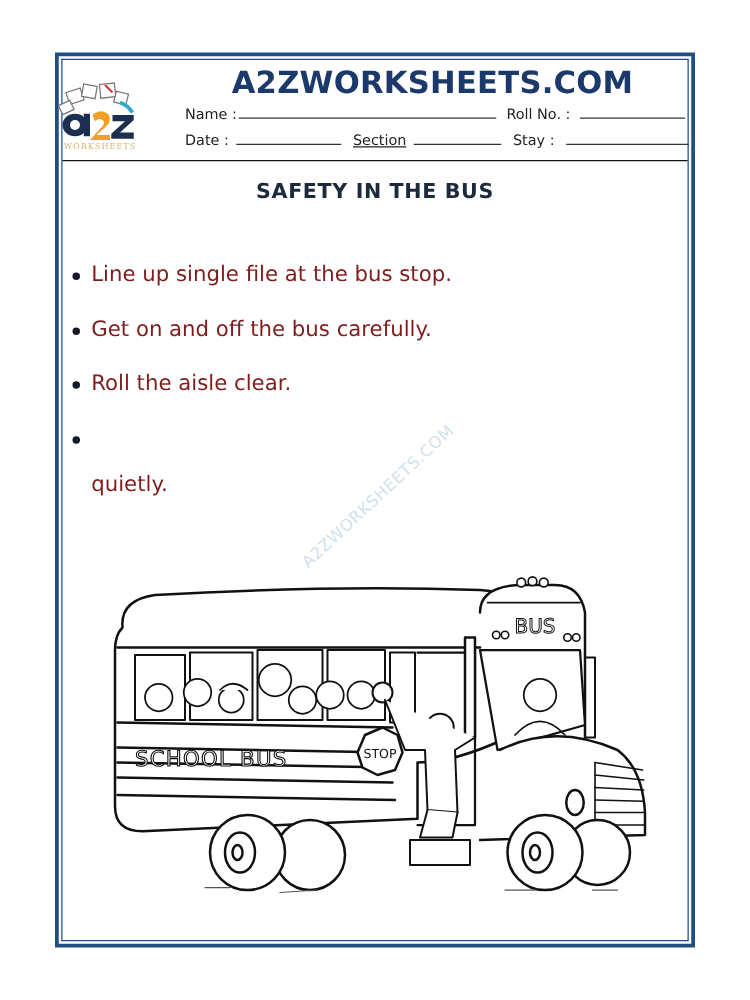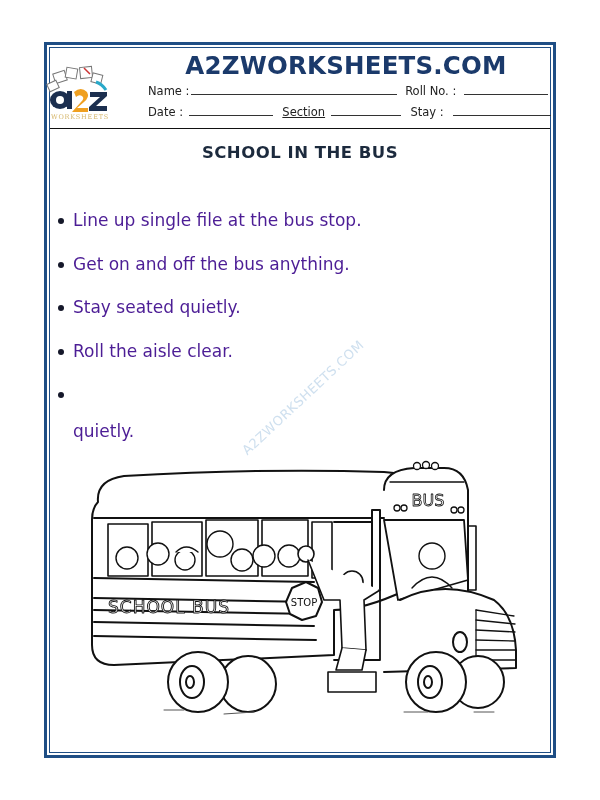--- a/index.html
+++ b/index.html
@@ -31,21 +31,21 @@
     .row1 { top: 84px; text-align: right; }
     .row2 { top: 105px; }
     .sheet-title {
       position: absolute; left: 50px; top: 143px; width: 500px; text-align: center;
       font-family: "DejaVu Sans", sans-serif; font-weight: bold; font-size: 16.5px;
       color: #1c2a3d; letter-spacing: 0.5px;
     }
     .rules { position: absolute; left: 56px; top: 202px; width: 480px; margin: 0; padding: 0; list-style: none; }
     .rule {
       position: relative; padding-left: 17px; font-family: "DejaVu Sans", sans-serif;
-      font-size: 17px; color: #4c1d95; line-height: 37px; margin-bottom: 6.5px;
+      font-size: 17px; color: #7f1d1d; line-height: 37px; margin-bottom: 6.5px;
     }
     .rule .bullet {
       position: absolute; left: 2px; top: 16px; width: 6px; height: 6px; border-radius: 50%; background: #15182a;
     }
     .watermark {
       position: absolute; left: 188px; top: 390px; width: 230px; text-align: center;
       font-family: "DejaVu Sans", sans-serif; font-size: 13px; color: #cfe0ef;
       transform: rotate(-43deg); letter-spacing: 0.5px;
     }
     .bus { position: absolute; left: 84px; top: 460px; width: 440px; height: 270px; }
@@ -91,26 +91,25 @@
   <span class="lbl">Date :</span>
   <span class="blank" style="width:84px;"></span>
   <span class="lbl" style="margin-left:6px;text-decoration:underline;">Section</span>
   <span class="blank" style="width:70px;"></span>
   <span class="lbl" style="margin-left:6px;">Stay :</span>
   <span class="blank" style="width:98px;margin-left:6px;"></span>
 </div>
 
 <div class="header-divider"></div>
 
-<div class="sheet-title">SCHOOL IN THE BUS</div>
+<div class="sheet-title">SAFETY IN THE BUS</div>
 
 <ul class="rules">
   <li class="rule"><span class="bullet"></span><span>Line up single file at the bus stop.</span></li>
-  <li class="rule"><span class="bullet"></span><span>Get on and off the bus anything.</span></li>
-  <li class="rule"><span class="bullet"></span><span>Stay seated quietly.</span></li>
+  <li class="rule"><span class="bullet"></span><span>Get on and off the bus carefully.</span></li>
   <li class="rule"><span class="bullet"></span><span>Roll the aisle clear.</span></li>
   <li class="rule"><span class="bullet"></span><br><span>quietly.</span></li>
 </ul>
 
 <div class="watermark">A2ZWORKSHEETS.COM</div>
 
 <div class="bus">
   <svg width="440" height="270" viewBox="0 0 440 270" fill="none" stroke="#111" stroke-width="2" stroke-linejoin="round" stroke-linecap="round">
 
     <path d="M14 42 Q12 20 40 16 Q180 8 300 12 L320 14 L322 130 Q280 150 250 150 L250 195 L30 205 Q8 205 8 185 L8 60 Q8 48 14 42 Z" fill="#fff"></path>

